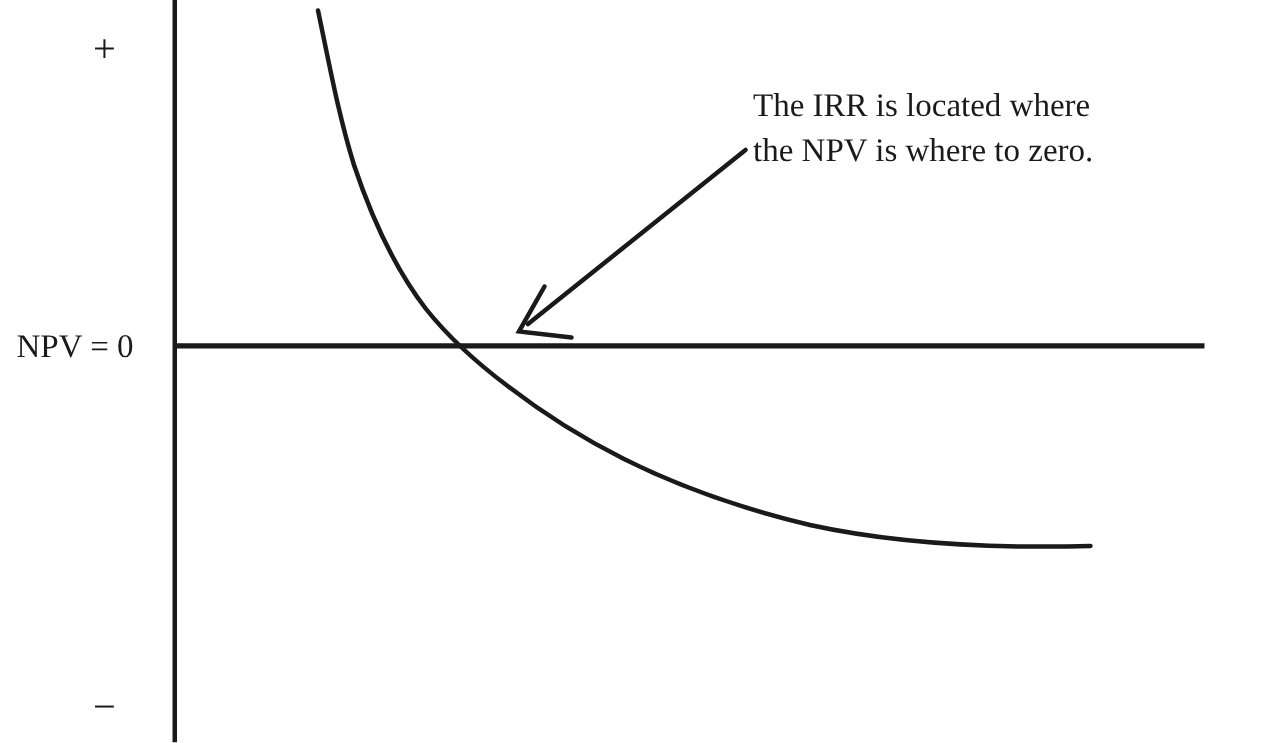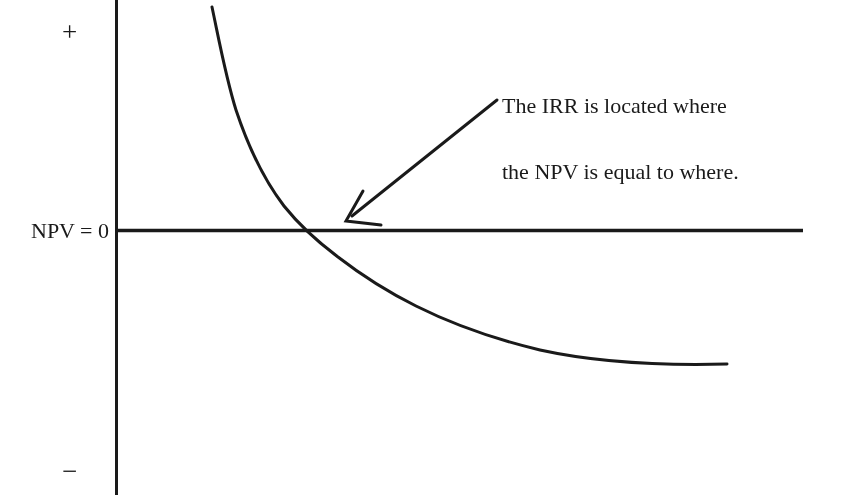--- a/index.html
+++ b/index.html
@@ -45,36 +45,34 @@
   #label-negative {
     left: 62px;
     top: 456px;
     font-size: 27px;
     font-weight: 500;
   }
   #label-npv-zero {
     left: 11px;
     top: 218px;
     font-size: 22px;
-    margin-left: 20px;
   }
   #label-xaxis {
     left: 624px;
     top: 254px;
     font-size: 22px;
   }
   #annotation-text {
     left: 502px;
     top: 55px;
     font-size: 22px;
     line-height: 30px;
   }
   #annotation-text .ann-line {
     display: block;
-    margin-top: 36px;
   }
 </style>
 </head>
 <body>
 
 <div id="figure">
 
   <svg id="plot-svg" viewBox="0 0 850 495" xmlns="http://www.w3.org/2000/svg">
 
     <line x1="116.5" y1="0" x2="116.5" y2="495" stroke="#1a1a1a" stroke-width="3"></line>
@@ -96,16 +94,16 @@
 
   <div class="fig-label" id="label-positive">+</div>
 
   <div class="fig-label" id="label-negative">−</div>
 
   <div class="fig-label" id="label-npv-zero">NPV = 0</div>
 
 
   <div class="fig-label" id="annotation-text">
     <span class="ann-line">The IRR is located where</span>
-    <span class="ann-line">the NPV is equal to where.</span>
+    <span class="ann-line">the NPV is where to zero.</span>
   </div>
 
 </div>
 
 </body></html>

